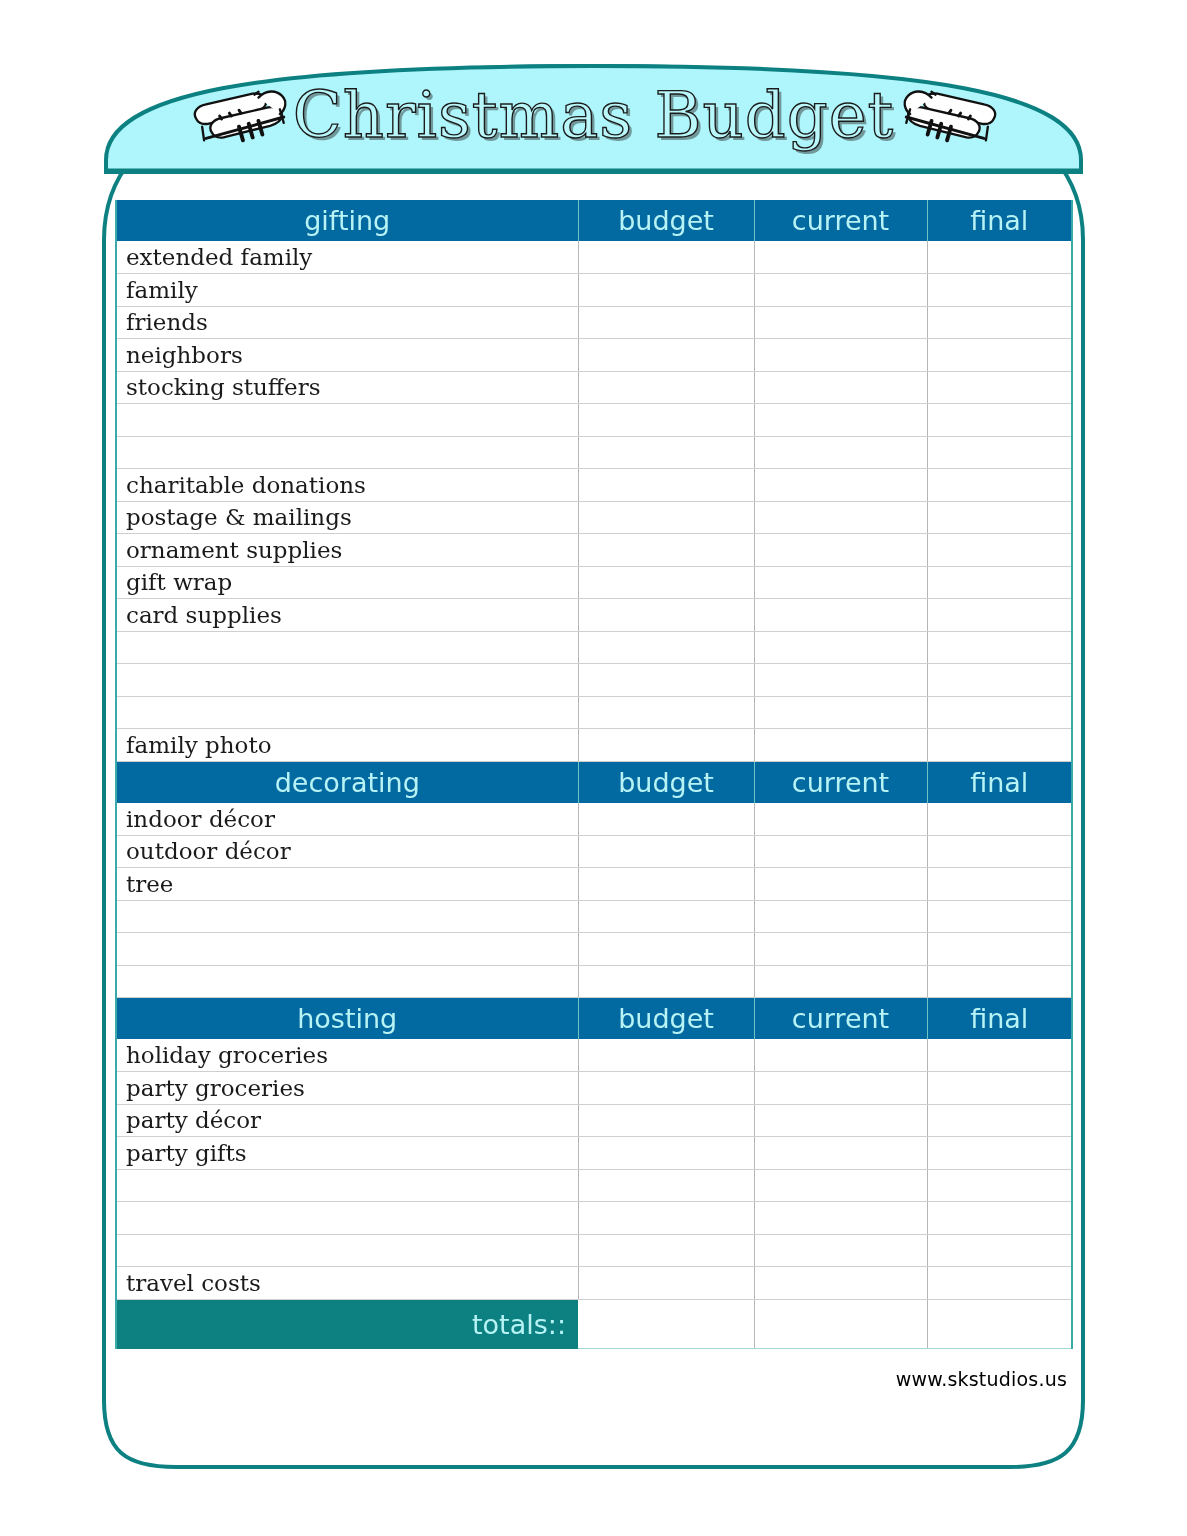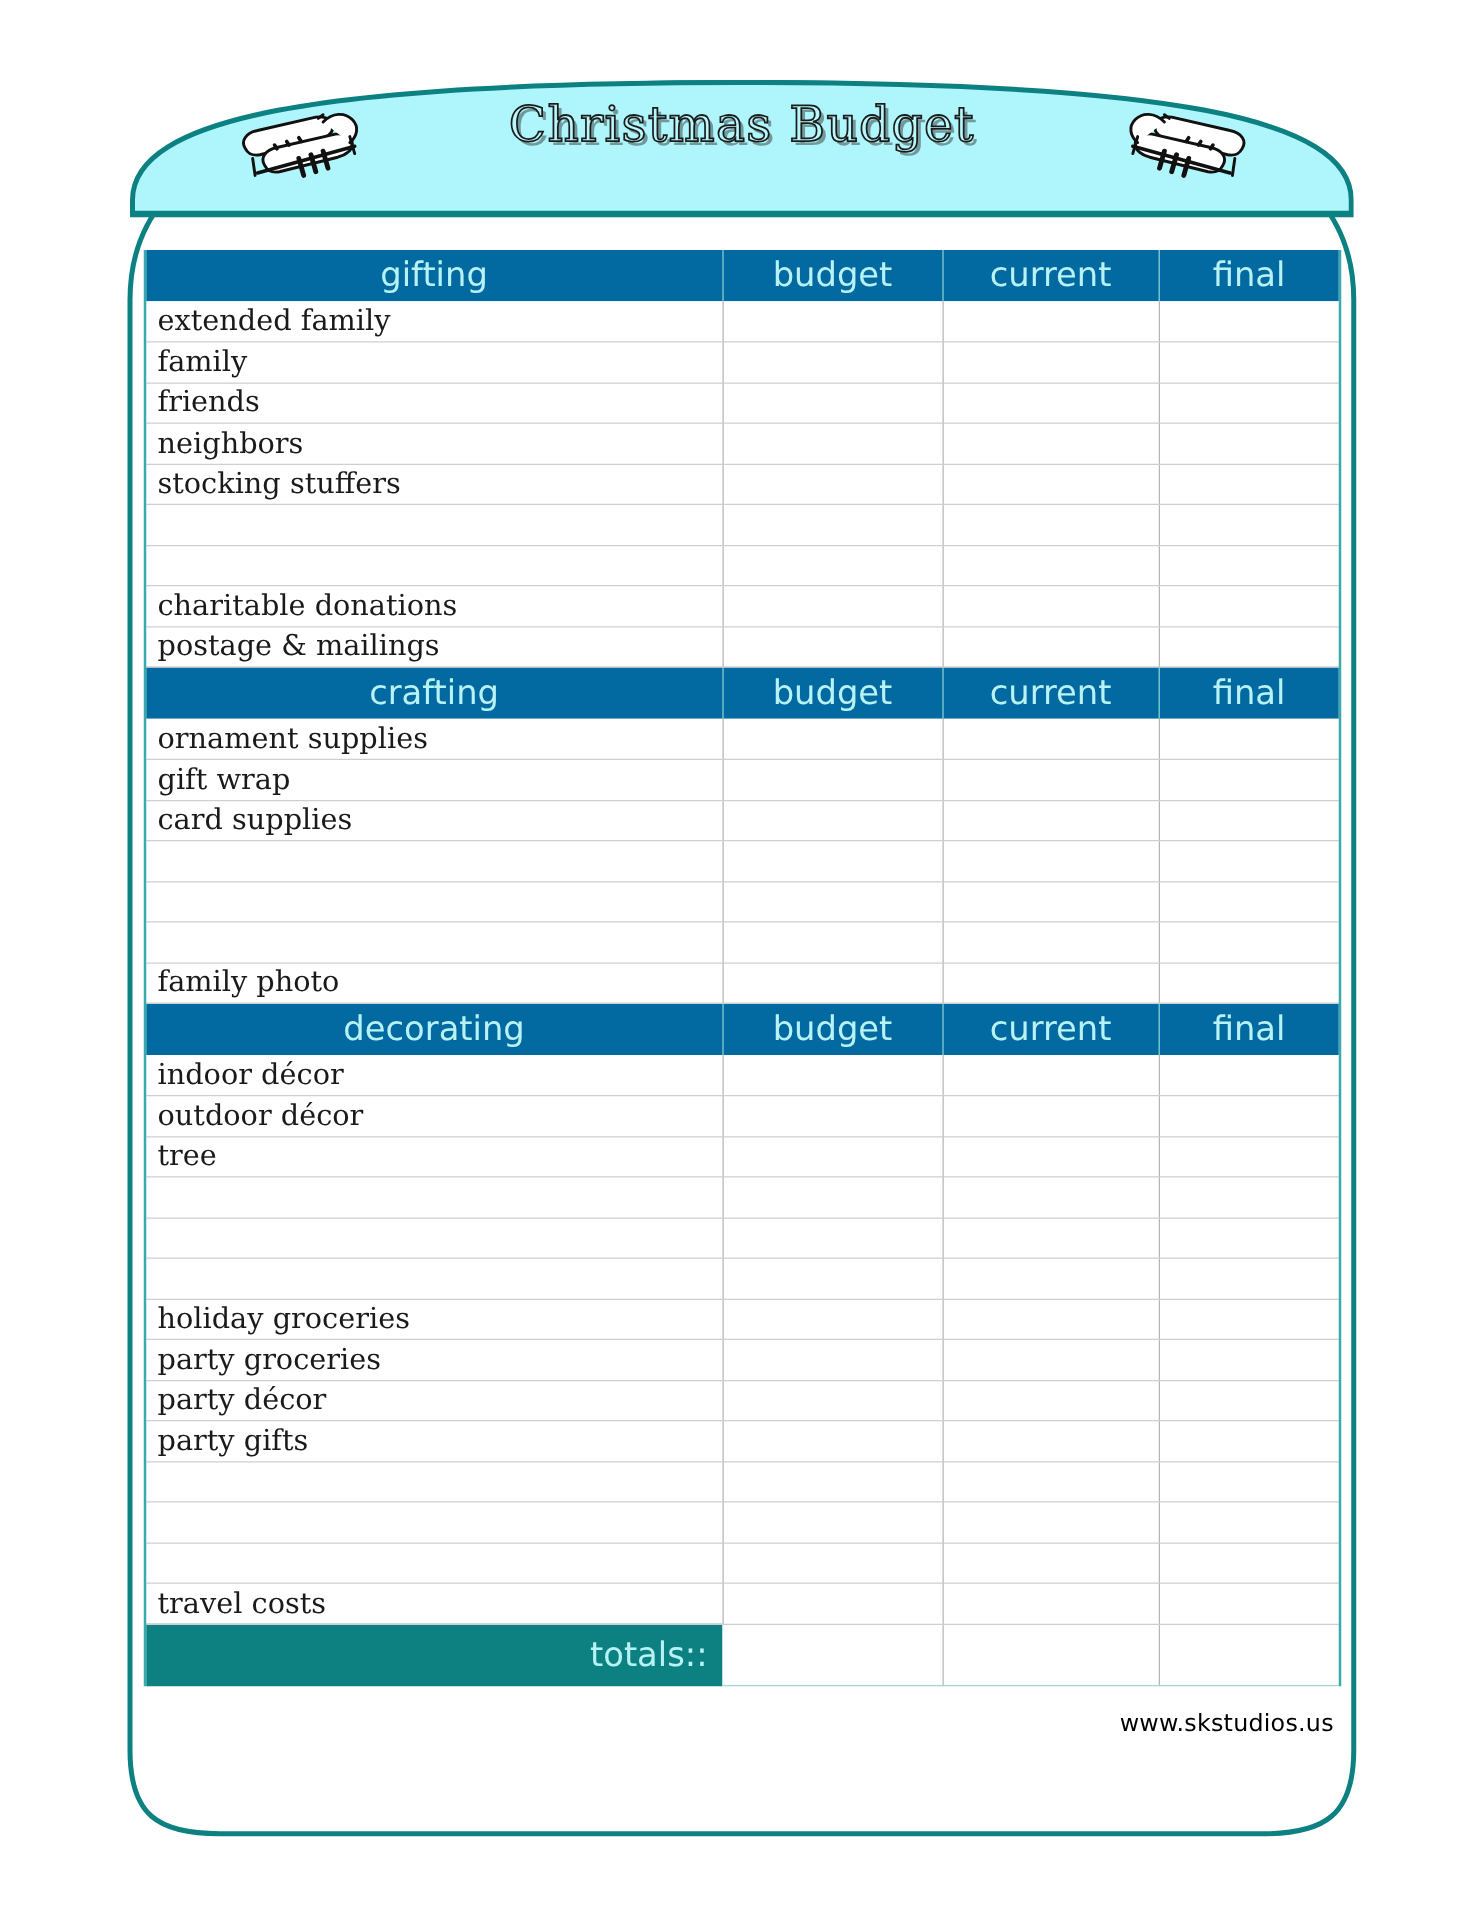--- a/index.html
+++ b/index.html
@@ -35,21 +35,21 @@
     height: 110px;
   }
   #banner-svg { position: absolute; left: 0; top: 0; width: 979px; height: 110px; }
 
   #banner-title {
     position: absolute;
     left: 0; right: 0;
     top: 14px;
     text-align: center;
     font-family: "DejaVu Serif", "Liberation Serif", serif;
-    font-size: 39px;
+    font-size: 64px;
     letter-spacing: 1px;
     color: #b9f7fb;
     -webkit-text-stroke: 1.4px #1b1b1b;
     text-shadow: 3px 3px 0 rgba(40,40,40,0.45);
     white-space: nowrap;
   }
 
   .sled {
     position: absolute;
     top: 20px;
@@ -271,26 +271,20 @@
             <td class="val"></td>
             <td class="val"></td>
             <td class="val"></td>
           </tr>
           <tr class="item">
             <td>postage &amp; mailings</td>
             <td class="val"></td>
             <td class="val"></td>
             <td class="val"></td>
           </tr>
-          <tr class="section-head">
-            <td>crafting</td>
-            <td>budget</td>
-            <td>current</td>
-            <td>final</td>
-          </tr>
           <tr class="item">
             <td>ornament supplies</td>
             <td class="val"></td>
             <td class="val"></td>
             <td class="val"></td>
           </tr>
           <tr class="item">
             <td>gift wrap</td>
             <td class="val"></td>
             <td class="val"></td>
@@ -361,20 +355,26 @@
             <td class="val"></td>
             <td class="val"></td>
             <td class="val"></td>
           </tr>
           <tr class="item">
             <td></td>
             <td class="val"></td>
             <td class="val"></td>
             <td class="val"></td>
           </tr>
+          <tr class="section-head">
+            <td>hosting</td>
+            <td>budget</td>
+            <td>current</td>
+            <td>final</td>
+          </tr>
           <tr class="item">
             <td>holiday groceries</td>
             <td class="val"></td>
             <td class="val"></td>
             <td class="val"></td>
           </tr>
           <tr class="item">
             <td>party groceries</td>
             <td class="val"></td>
             <td class="val"></td>

